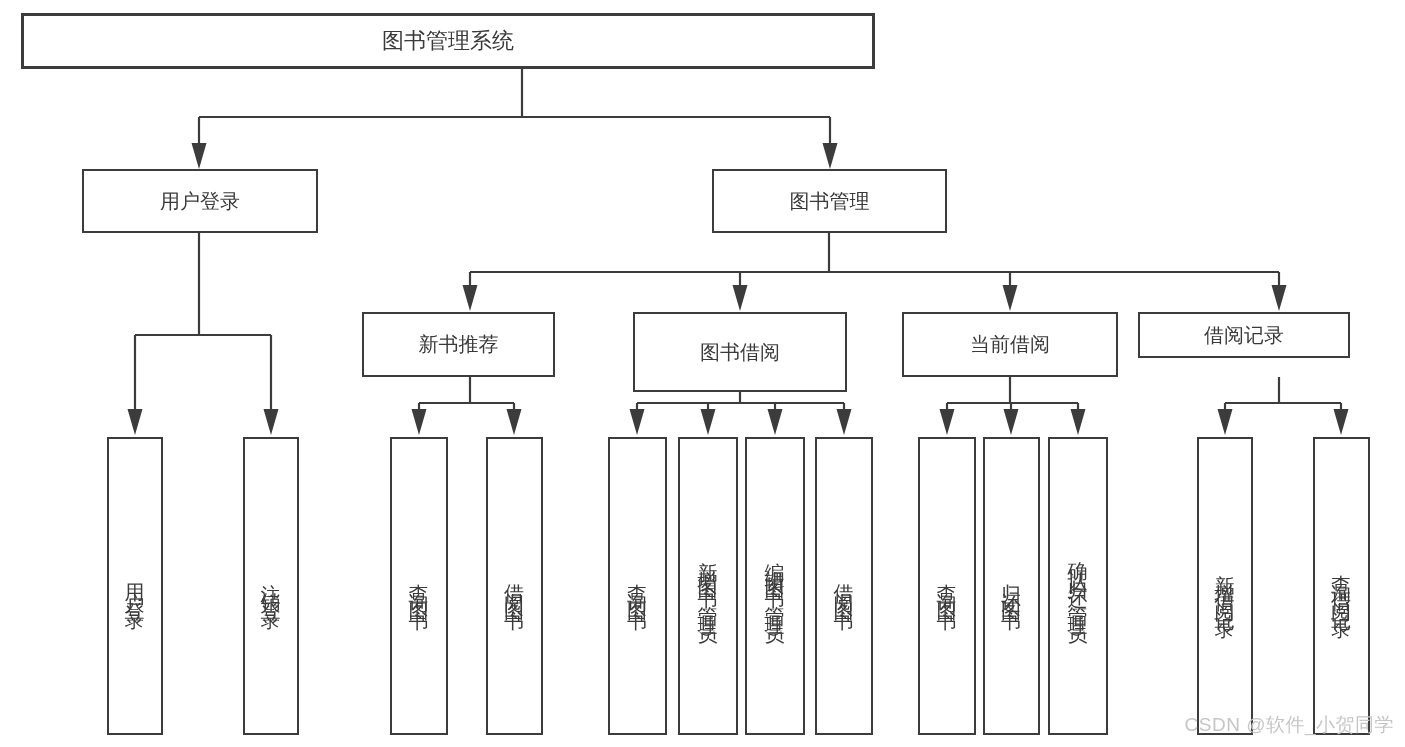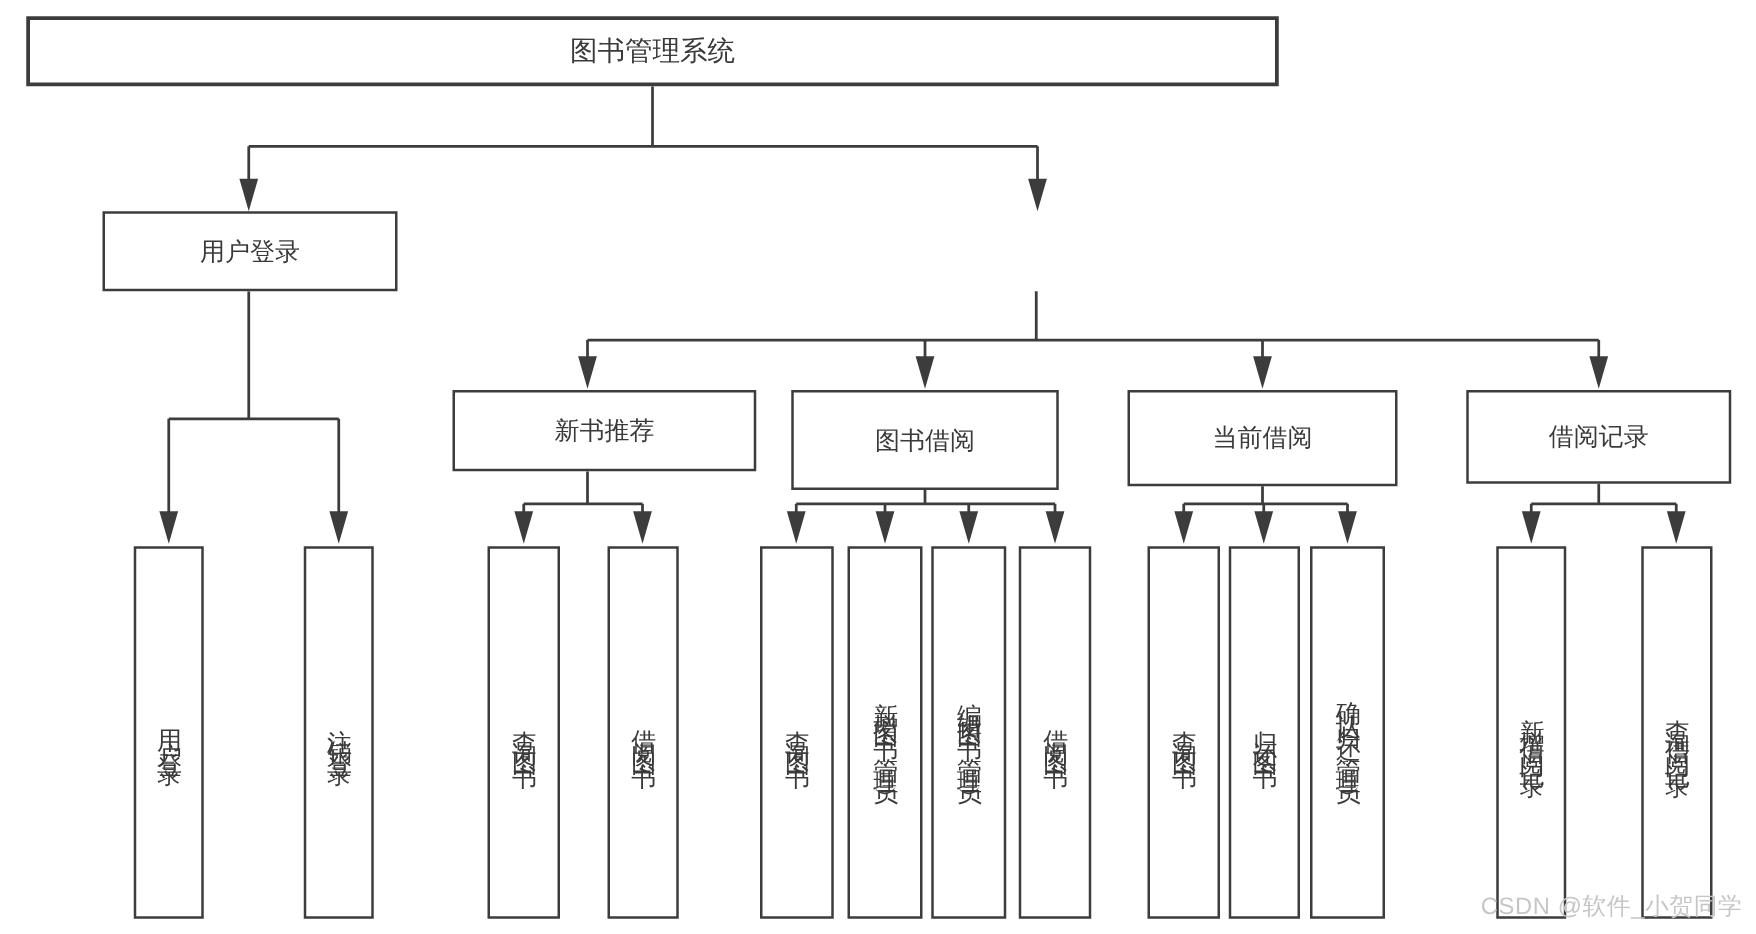--- a/index.html
+++ b/index.html
@@ -97,38 +97,41 @@
       <path class="ar" d="M1070.5 409 L1085.5 409 L1078 435 Z"></path>
     </g>
 
     <g>
       <path class="ln" d="M1279 377 V403 M1225 403 H1341 M1225 403 V413 M1341 403 V413"></path>
       <path class="ar" d="M1217.5 409 L1232.5 409 L1225 435 Z"></path>
       <path class="ar" d="M1333.5 409 L1348.5 409 L1341 435 Z"></path>
     </g>
   </svg>
 
-  <div class="box box-root" style="left:21px;top:13px;width:1002px;height:56px;text-align:center;">
+  <div class="box box-root" style="left:21px;top:13px;width:854px;height:56px;text-align:center;">
     <span>图书管理系统</span>
   </div>
 
   <div class="box box-h" style="left:82px;top:169px;width:236px;height:64px;">
     <span>用户登录</span>
   </div>
+  <div class="box box-h" style="left:712px;top:169px;width:235px;height:64px;">
+    <span>图书管理</span>
+  </div>
 
-  <div class="box box-h" style="left:362px;top:312px;width:243px;height:65px;">
+  <div class="box box-h" style="left:362px;top:312px;width:193px;height:65px;">
     <span>新书推荐</span>
   </div>
   <div class="box box-h" style="left:633px;top:312px;width:214px;height:80px;">
     <span>图书借阅</span>
   </div>
-  <div class="box box-h" style="left:902px;top:312px;width:216px;height:77px;">
+  <div class="box box-h" style="left:902px;top:312px;width:216px;height:65px;">
     <span>当前借阅</span>
   </div>
-  <div class="box box-h" style="left:1173px;top:312px;width:212px;height:75px;">
+  <div class="box box-h" style="left:1138px;top:312px;width:212px;height:46px;">
     <span>借阅记录</span>
   </div>
 
   <div class="box box-v" style="left:107px;top:437px;width:56px;height:298px;">
     <span class="vtext">用户登录</span>
   </div>
   <div class="box box-v" style="left:243px;top:437px;width:56px;height:298px;">
     <span class="vtext">注销登录</span>
   </div>
 

